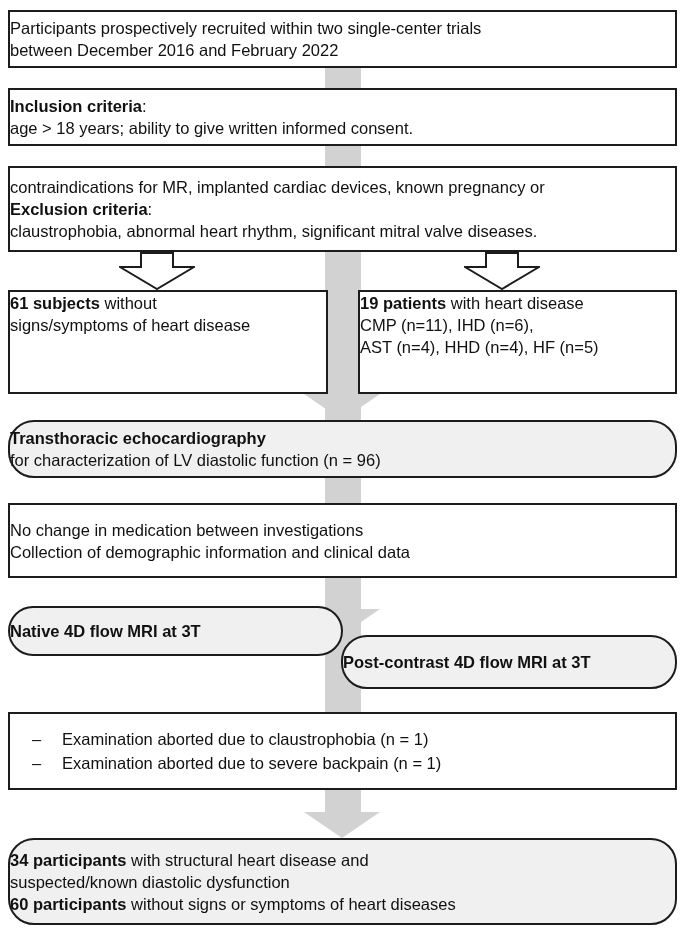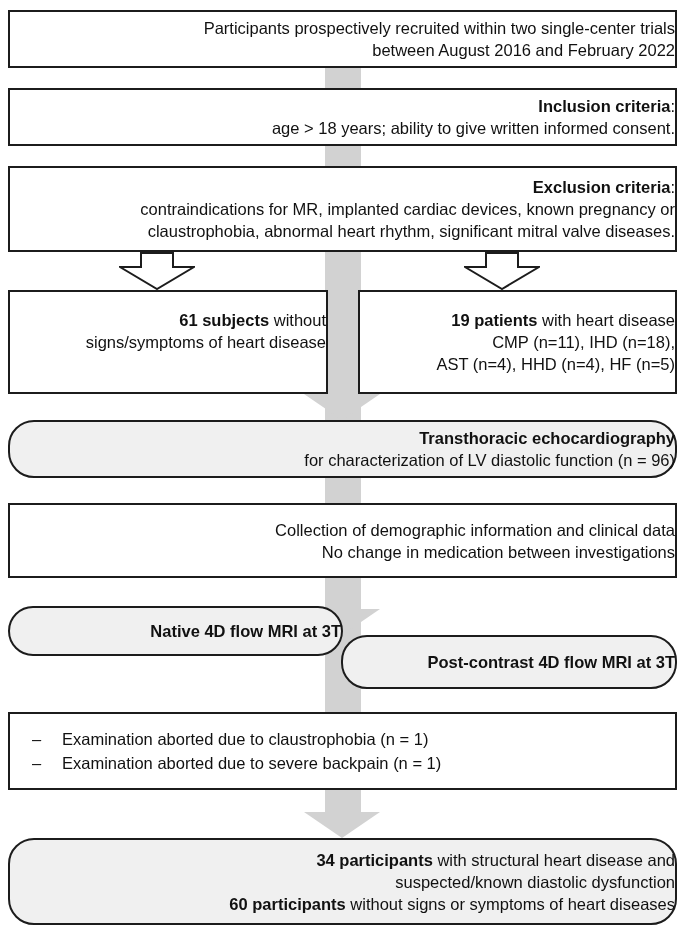--- a/index.html
+++ b/index.html
@@ -6,35 +6,35 @@
   .canvas{
     position:relative;width:685px;height:932px;
     background:var(--background,#ffffff);
     font-family:"Liberation Sans",sans-serif;
     color:#111;overflow:hidden;
   }
   .box{
     position:absolute;box-sizing:border-box;
     border:2px solid var(--border,#1c1c1c);
     background:#ffffff;
-    display:flex;flex-direction:column;justify-content:center;align-items:flex-end;
+    display:flex;flex-direction:column;justify-content:center;align-items:flex-start;
     text-align:center;font-size:16.5px;line-height:22px;z-index:2;
   }
   .shaded{background:var(--shade,#f0f0f0);border-radius:26px;}
   .b{font-weight:bold;}
   .band{position:absolute;background:var(--band,#d2d2d2);z-index:1;}
   .arrowhead{
     position:absolute;width:0;height:0;z-index:1;
     border-left:38px solid transparent;
     border-right:38px solid transparent;
     border-top:26px solid var(--band,#d2d2d2);
   }
   .outline-arrow{position:absolute;z-index:2;}
   .outline-arrow path{fill:#ffffff;stroke:var(--border,#1c1c1c);stroke-width:2;}
-  .top-align{justify-content:flex-start;padding-top:17px;}
+  .top-align{justify-content:flex-start;}
   .left-align{align-items:flex-start;text-align:left;padding-left:22px;line-height:24px;}
   .aborted-line{display:flex;}
   .dash{width:30px;flex:0 0 30px;text-align:left;}
 </style>
 </head>
 <body>
 
 <div class="canvas">
 
   <div class="band" style="left:325px;top:40px;width:36px;height:772px;"></div>
@@ -45,61 +45,61 @@
 
   <svg class="outline-arrow" style="left:119px;top:252px;" width="76" height="38" viewBox="0 0 76 38">
     <path d="M22 1 L54 1 L54 15 L75 15 L38 37 L1 15 L22 15 Z"></path>
   </svg>
   <svg class="outline-arrow" style="left:464px;top:252px;" width="76" height="38" viewBox="0 0 76 38">
     <path d="M22 1 L54 1 L54 15 L75 15 L38 37 L1 15 L22 15 Z"></path>
   </svg>
 
   <div class="box" style="left:8px;top:10px;width:669px;height:58px;">
     <div>Participants prospectively recruited within two single-center trials</div>
-    <div>between August 2016 and February 2022</div>
+    <div>between December 2016 and February 2022</div>
   </div>
 
   <div class="box" style="left:8px;top:88px;width:669px;height:58px;">
     <div>
       <span class="b">Inclusion criteria</span><span>:</span>
     </div>
     <div>age &gt; 18 years; ability to give written informed consent.</div>
   </div>
 
   <div class="box" style="left:8px;top:166px;width:669px;height:86px;">
+    <div>contraindications for MR, implanted cardiac devices, known pregnancy or</div>
     <div>
       <span class="b">Exclusion criteria</span><span>:</span>
     </div>
-    <div>contraindications for MR, implanted cardiac devices, known pregnancy or</div>
     <div>claustrophobia, abnormal heart rhythm, significant mitral valve diseases.</div>
   </div>
 
   <div class="box top-align" style="left:8px;top:290px;width:320px;height:104px;">
     <div>
       <span class="b">61 subjects</span><span> without</span>
     </div>
     <div>signs/symptoms of heart disease</div>
   </div>
 
   <div class="box top-align" style="left:358px;top:290px;width:319px;height:104px;">
     <div>
       <span class="b">19 patients</span><span> with heart disease</span>
     </div>
-    <div>CMP (n=11), IHD (n=18),</div>
+    <div>CMP (n=11), IHD (n=6),</div>
     <div>AST (n=4), HHD (n=4), HF (n=5)</div>
   </div>
 
   <div class="box shaded" style="left:8px;top:420px;width:669px;height:58px;">
     <div class="b">Transthoracic echocardiography</div>
     <div>for characterization of LV diastolic function (n = 96)</div>
   </div>
 
   <div class="box" style="left:8px;top:503px;width:669px;height:75px;">
+    <div>No change in medication between investigations</div>
     <div>Collection of demographic information and clinical data</div>
-    <div>No change in medication between investigations</div>
   </div>
 
   <div class="box shaded b" style="left:8px;top:606px;width:335px;height:50px;">
     <div>Native 4D flow MRI at 3T</div>
   </div>
 
   <div class="box shaded b" style="left:341px;top:635px;width:336px;height:54px;">
     <div>Post-contrast 4D flow MRI at 3T</div>
   </div>
 

